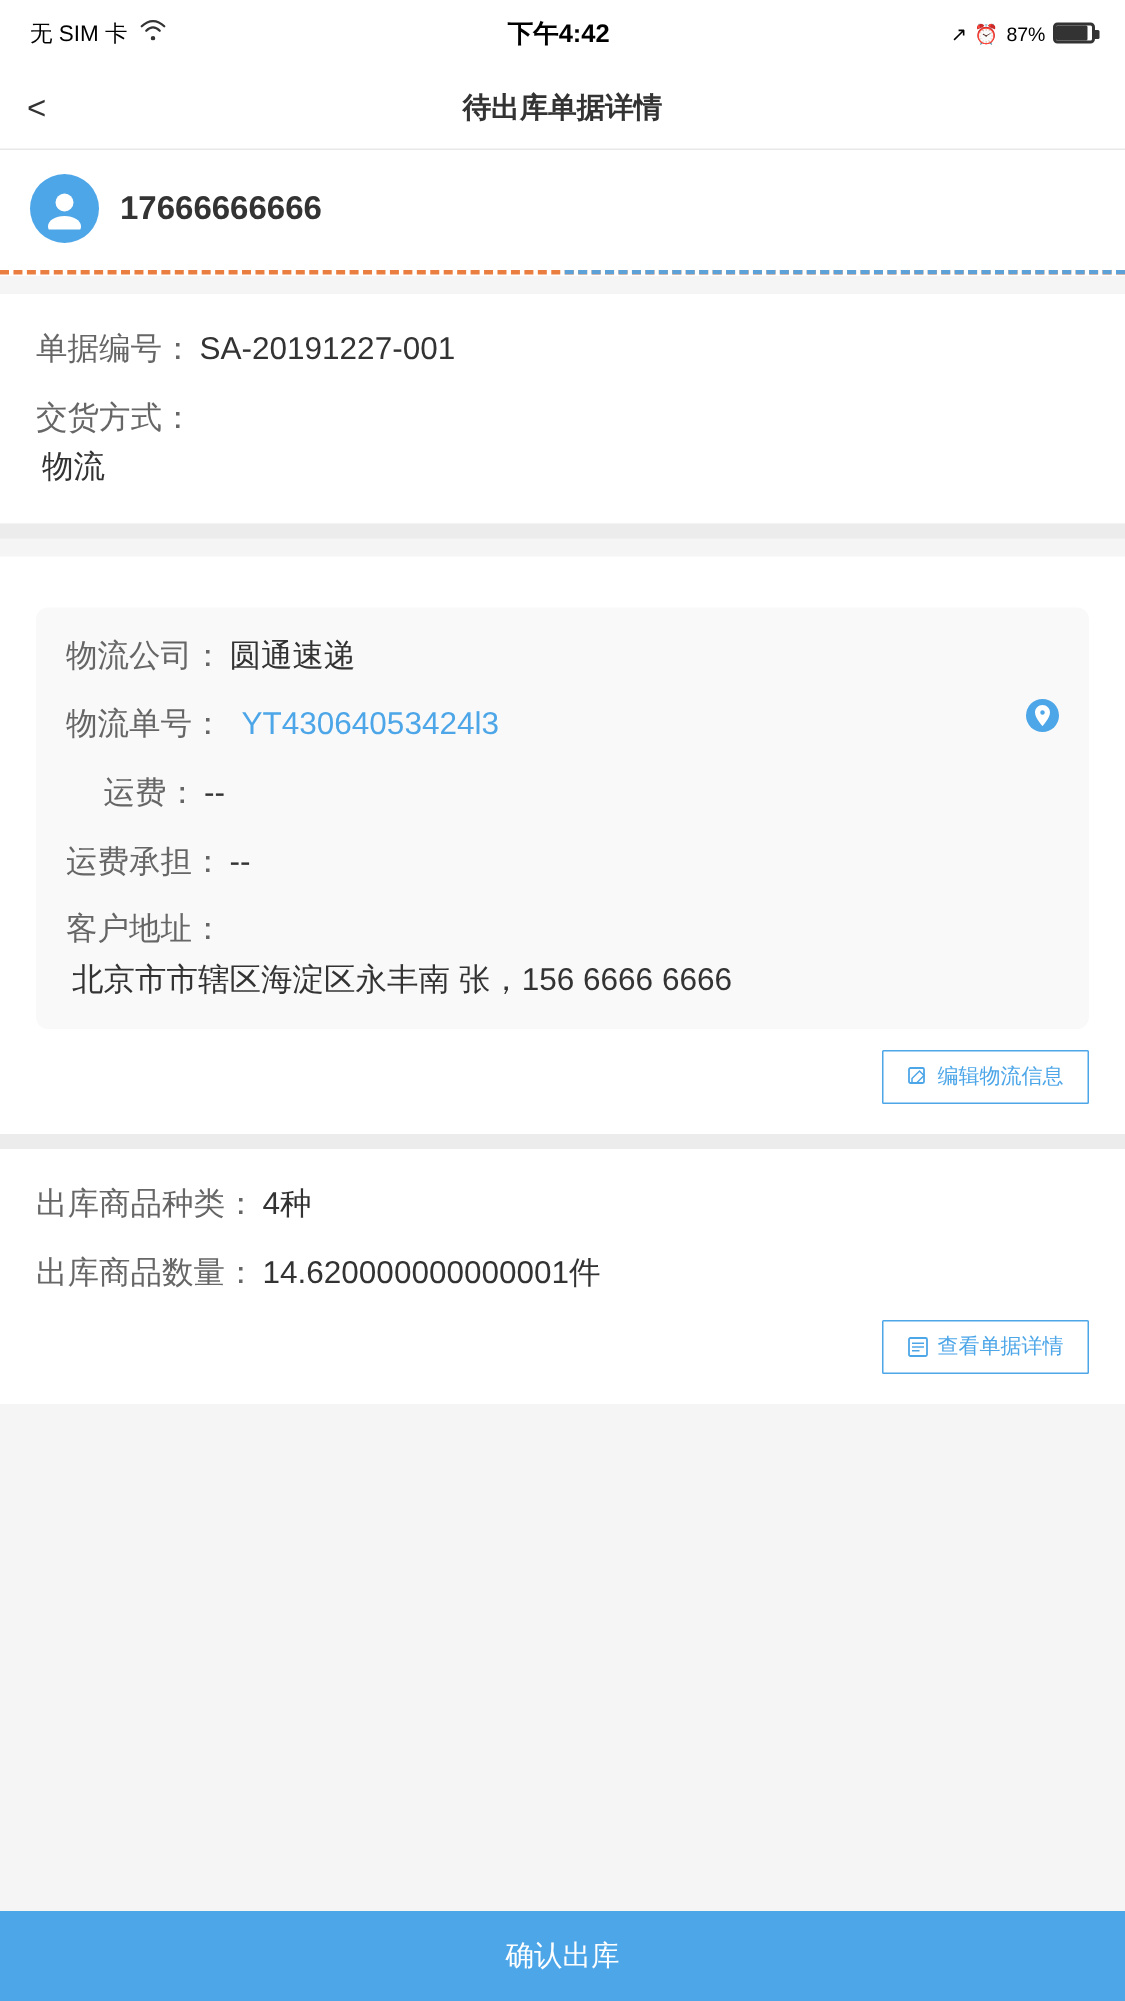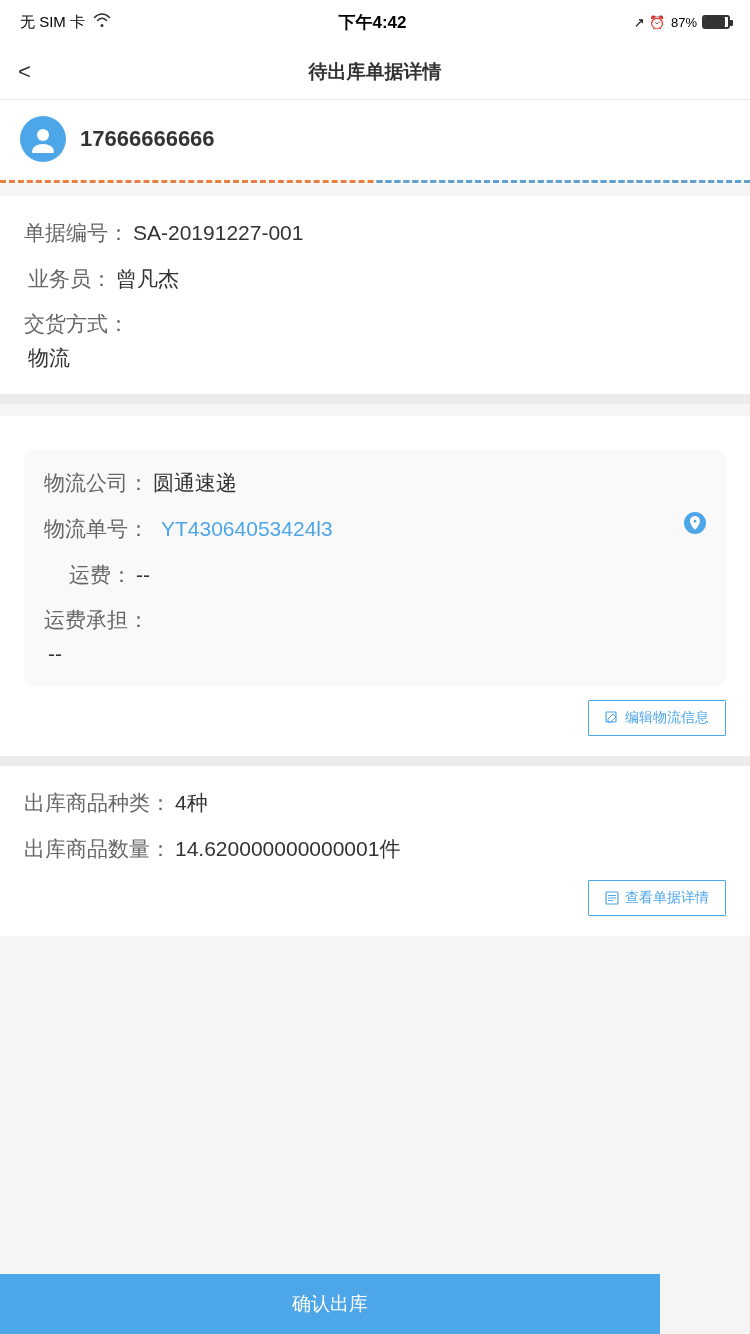--- a/index.html
+++ b/index.html
@@ -201,21 +201,21 @@
       margin-top: 14px;
       display: flex;
       justify-content: flex-end;
     }
 
     
     .confirm-btn-area {
       position: fixed;
       bottom: 0;
       left: 0;
-      width: 660px;
+      width: 750px;
       background: #4da6e8;
       height: 60px;
       display: flex;
       align-items: center;
       justify-content: center;
       cursor: pointer;
     }
     .confirm-btn-text {
       color: #fff;
       font-size: 19px;
@@ -266,24 +266,20 @@
 </div>
 
 <div class="dashed-divider"></div>
 
 <div class="section">
   <div class="info-row">
     <span class="info-label">单据编号：</span>
     <span class="info-value">SA-20191227-001</span>
   </div>
   <div class="info-row">
-    <span class="info-label">业务员：</span>
-    <span class="info-value">曾凡杰</span>
-  </div>
-  <div class="info-row">
     <span class="info-label">交货方式：</span>
     <span class="info-value">物流</span>
   </div>
 </div>
 
 <div class="gray-sep"></div>
 
 <div class="section">
   <div class="logistics-card">
     <div class="info-row">
@@ -299,20 +295,24 @@
         </svg>
       </div>
     </div>
     <div class="info-row">
       <span class="info-label">运费：</span>
       <span class="info-value">--</span>
     </div>
     <div class="info-row">
       <span class="info-label">运费承担：</span>
       <span class="info-value">--</span>
+    </div>
+    <div class="info-row">
+      <span class="info-label">客户地址：</span>
+      <span class="info-value">北京市市辖区海淀区永丰南  张，156 6666 6666</span>
     </div>
   </div>
 
   <div class="edit-btn">
     <button class="btn-outline">
       <svg width="14" height="14" viewBox="0 0 14 14">
         <rect x="1" y="1" width="10" height="10" rx="1" stroke="#4da6e8" stroke-width="1.2" fill="none"></rect>
         <path d="M8 3l3 3-5 5H3v-3l5-5z" stroke="#4da6e8" stroke-width="1" fill="none"></path>
       </svg>
       <span>编辑物流信息</span>

